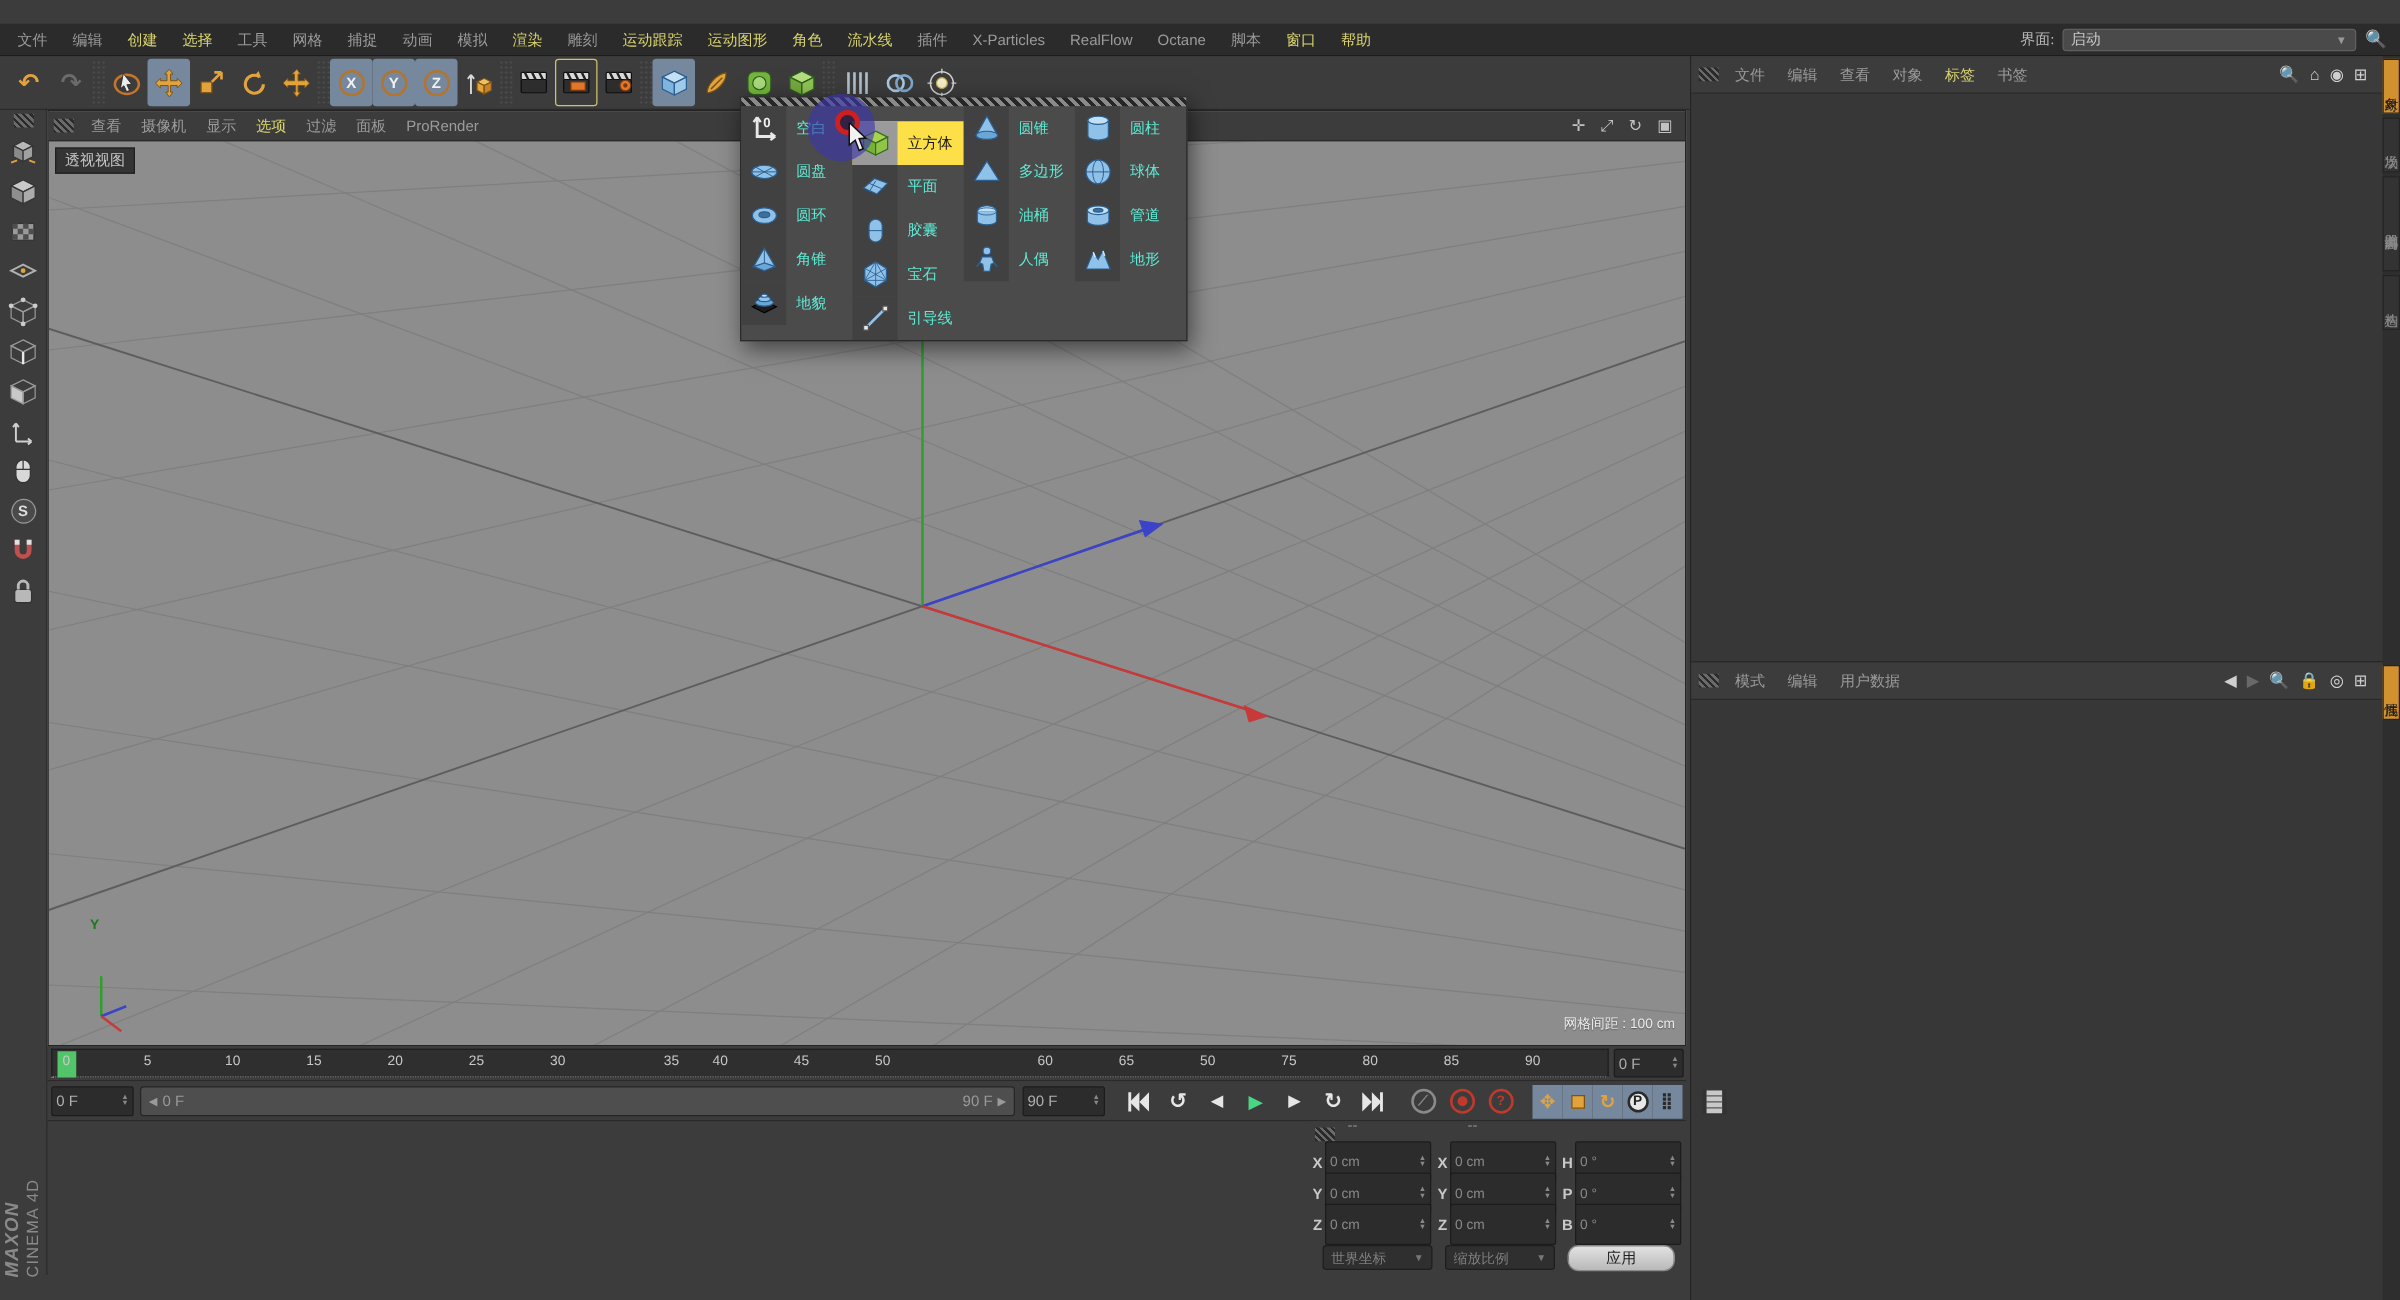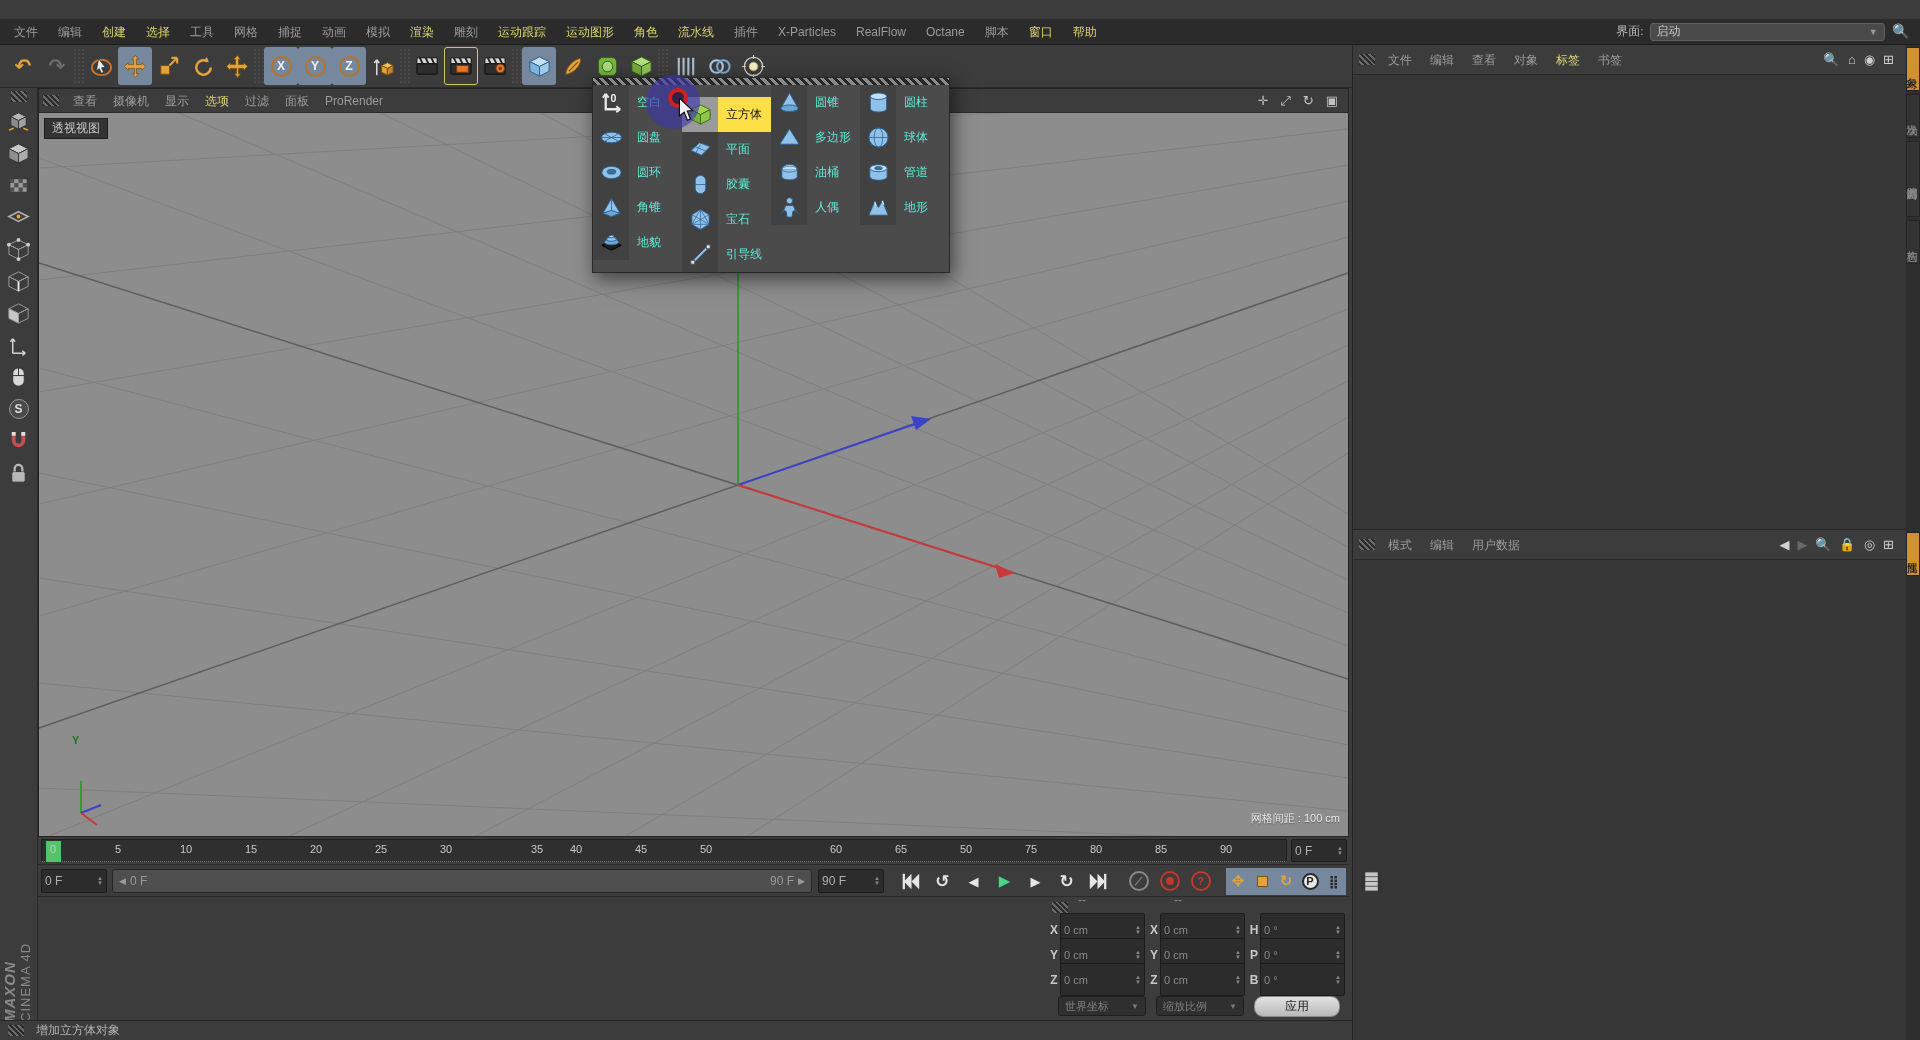--- a/index.html
+++ b/index.html
@@ -904,18 +904,14 @@
         <span class="caret">▼</span>
       </div>
       <div class="drop">
         <span>缩放比例</span>
         <span class="caret">▼</span>
       </div>
       <div id="apply-btn">应用</div>
     </div>
   </div>
 
-  <div id="statusbar">
-    <span class="hatch"></span>
-    <span id="status-text">增加立方体对象</span>
-  </div>
 
 </div>
 
 </body></html>

